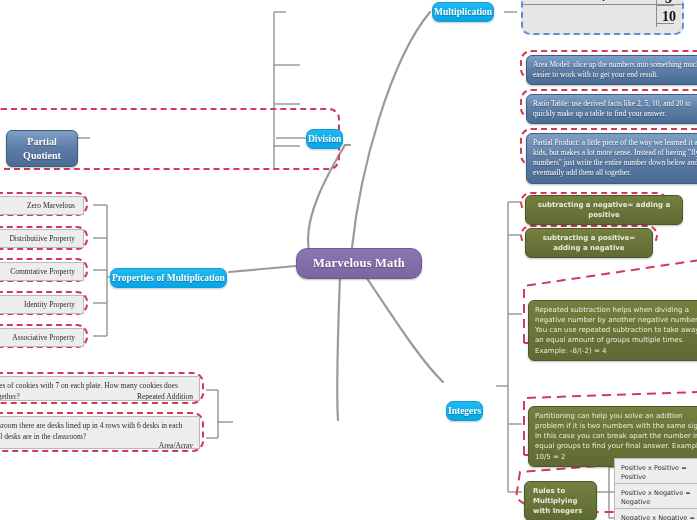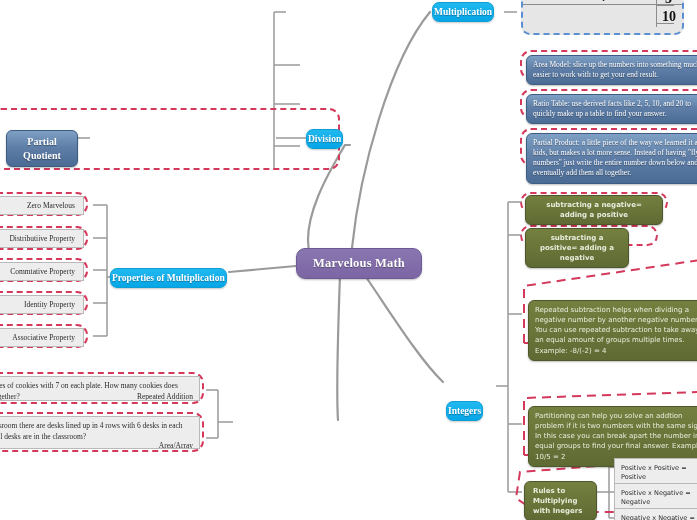--- a/index.html
+++ b/index.html
@@ -196,21 +196,21 @@
   <div class="dash" style="left:520px;top:225px;width:138px;height:21px;"></div>
 
   <svg class="links" viewBox="0 0 697 520" xmlns="http://www.w3.org/2000/svg">
     <path d="M524,343 L524,286 L700,260" fill="none" stroke="#d4395c" stroke-width="2" stroke-dasharray="9 6"></path>
     <path d="M524,343 L700,343" fill="none" stroke="#d4395c" stroke-width="2" stroke-dasharray="9 6"></path>
     <path d="M524,455 L524,398 L700,392" fill="none" stroke="#d4395c" stroke-width="2" stroke-dasharray="9 6"></path>
     <path d="M524,455 L700,455" fill="none" stroke="#d4395c" stroke-width="2" stroke-dasharray="9 6"></path>
     <path d="M700,458 L520,472 L516,498 L536,512 L700,512" fill="none" stroke="#d4395c" stroke-width="2" stroke-dasharray="9 6"></path>
   </svg>
 
-  <div class="node central" style="left:296px;top:248px;">
+  <div class="node central" style="left:296px;top:248px;border-radius:11px;">
     <span>Marvelous Math</span>
   </div>
 
   <div class="node cyan" style="left:432px;top:2px;">
     <span>Multiplication</span>
   </div>
 
   <div class="dfTable" style="left:521px;top:-10px;width:163px;height:45px;">
     <div class="dfRowTop"></div>
     <div class="dfHeadLabel">Derived Facts for Multiplication</div>
@@ -270,25 +270,25 @@
 
   <div class="node plainbox clipL" style="left:-10px;top:416px;width:210px;height:33px;">
     <div style="margin-left:-58px;">In Mrs. Smith's classroom there are desks lined up in 4 rows with 6 desks in each row. How many total desks are in the classroom?</div>
     <div style="text-align:right;margin-top:-1px;">Area/Array</div>
   </div>
 
   <div class="node cyan" style="left:446px;top:377px;margin-top:24px;">
     <span>Integers</span>
   </div>
 
-  <div class="node olive chip" style="left:525px;top:195px;width:138px;">
+  <div class="node olive chip" style="left:525px;top:195px;width:158px;">
     <span>subtracting a negative= adding a positive</span>
   </div>
 
-  <div class="node olive chip" style="left:525px;top:228px;width:104px;">
+  <div class="node olive chip" style="left:525px;top:228px;width:128px;">
     <span>subtracting a positive= adding a negative</span>
   </div>
 
   <div class="node olive" style="left:528px;top:300px;width:186px;">
     <span>Repeated subtraction helps when dividing a negative number by another negative number. You can use repeated subtraction to take away an equal amount of groups multiple times. Example: -8/(-2) = 4</span>
   </div>
 
   <div class="node olive" style="left:528px;top:406px;width:186px;">
     <span>Partitioning can help you solve an addtion problem if it is two numbers with the same sign. In this case you can break apart the number into equal groups to find your final answer. Example: 10/5 = 2</span>
   </div>

